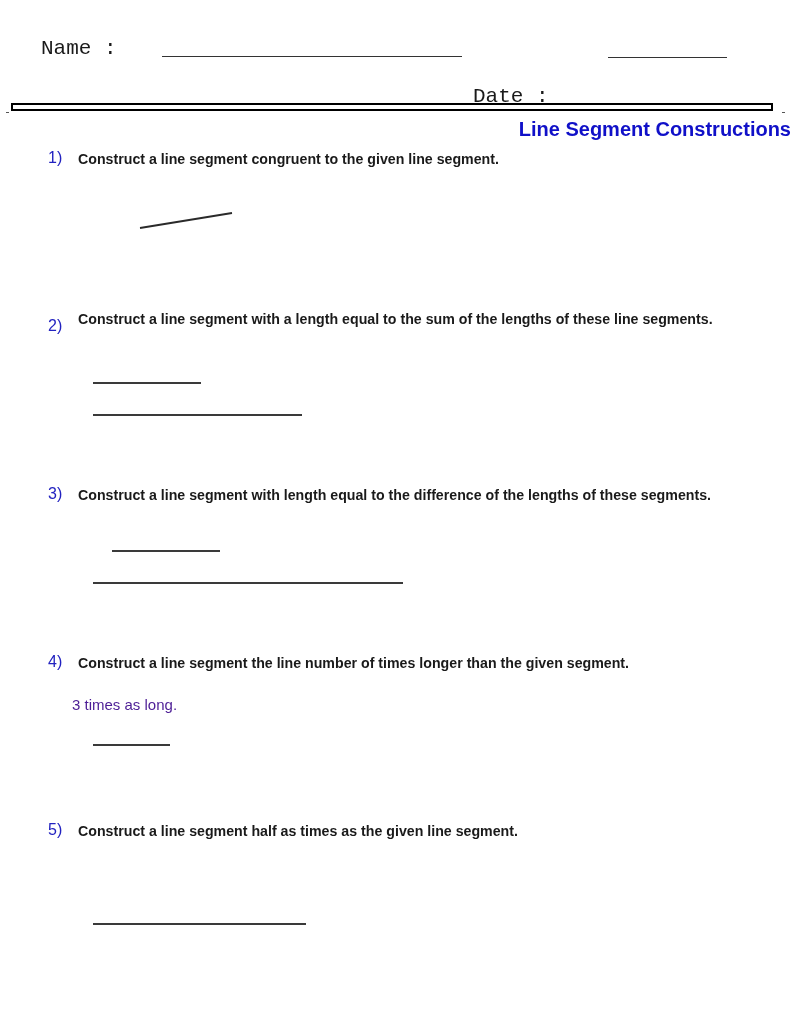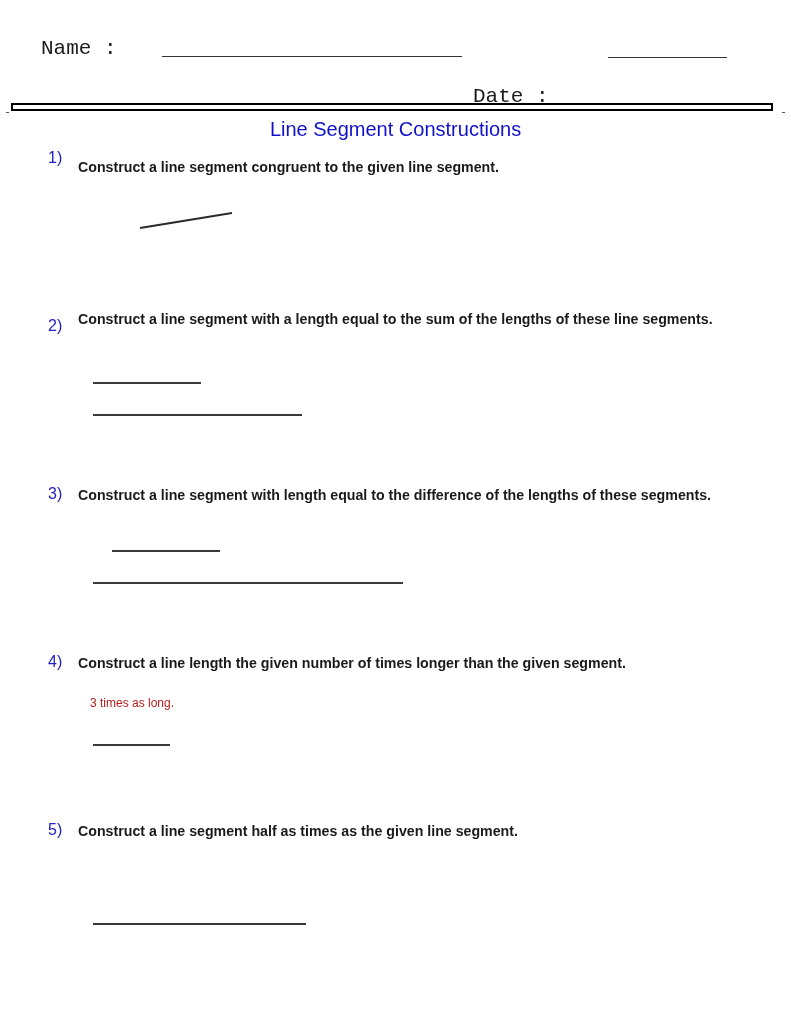--- a/index.html
+++ b/index.html
@@ -2,44 +2,44 @@
 <html><head>
   <meta charset="utf-8">
   <style>
     html, body { margin: 0; padding: 0; background: #ffffff; }
     body { width: 791px; height: 1024px; position: relative; overflow: hidden; font-family: "Liberation Sans", sans-serif; color: #1a1a1a; }
     .abs { position: absolute; font-family: Liberation Mono, monospace; }
     .hdr-label { font-size: 21px; color: #1a1a1a; }
     .blank { position: absolute; height: 0; border-top: 1.6px solid #333; }
     .rule-box { position: absolute; left: 11px; top: 103px; width: 758px; height: 4px; border: 2.5px solid #000; background: #fff; }
     .tick { position: absolute; width: 3px; height: 1px; background: #555; }
-    .title { position: absolute; left: 0; width: 791px; top: 118px; text-align: center; font-size: 20px; font-weight: normal; color: #1010c8; }
+    .title { position: absolute; left: 0; width: 791px; top: 118px; text-align: right; font-size: 20px; font-weight: bold; color: #1010c8; }
     .q-num { position: absolute; left: 48px; font-size: 16px; color: #2222c0; }
     .q-text { position: absolute; left: 78px; font-size: 14.2px; font-weight: bold; color: #1a1a1a; white-space: nowrap; }
-    .note { position: absolute; left: 90px; font-size: 12px; color: #b91c1c; }
+    .note { position: absolute; left: 72px; font-size: 15px; color: #4c1d95; }
     .seg { position: absolute; height: 0; border-top: 2px solid #3a3a3a; }
     svg.slant { position: absolute; left: 0; top: 0; }
   </style>
 </head>
 <body>
 
 <div class="abs hdr-label" style="left:41px; top:37px;">Name :</div>
 <div class="blank" style="left:162px; top:56px; width:300px;"></div>
 <div class="abs hdr-label" style="left:473px; top:38px;margin-top:47px;">Date :</div>
 <div class="blank" style="left:608px; top:57px; width:119px;"></div>
 
 <div class="tick" style="left:6px; top:112px;"></div>
 <div class="rule-box"></div>
 <div class="tick" style="left:782px; top:112px;"></div>
 
 <div class="title">Line Segment Constructions</div>
 
 <div>
   <div class="q-num" style="top:149px;">1)</div>
-  <div class="q-text" style="top:151px;margin-top:8px;">Construct a line segment congruent to the given line segment.</div>
+  <div class="q-text" style="top:151px;">Construct a line segment congruent to the given line segment.</div>
   <svg class="slant" width="791" height="260">
     <line x1="140" y1="228" x2="232" y2="213" stroke="#2a2a2a" stroke-width="1.8"></line>
   </svg>
 </div>
 
 <div>
   <div class="q-num" style="top:317px;">2)</div>
   <div class="q-text" style="top:311px;">Construct a line segment with a length equal to the sum of the lengths of these line segments.</div>
   <div class="seg" style="left:93px; top:382px; width:108px;"></div>
   <div class="seg" style="left:93px; top:414px; width:209px;"></div>
@@ -47,21 +47,21 @@
 
 <div>
   <div class="q-num" style="top:485px;">3)</div>
   <div class="q-text" style="top:487px;text-align:center;">Construct a line segment with length equal to the difference of the lengths of these segments.</div>
   <div class="seg" style="left:112px; top:550px; width:108px;"></div>
   <div class="seg" style="left:93px; top:582px; width:310px;"></div>
 </div>
 
 <div>
   <div class="q-num" style="top:653px;">4)</div>
-  <div class="q-text" style="top:655px;">Construct a line length the given number of times longer than the given segment.</div>
+  <div class="q-text" style="top:655px;">Construct a line segment the line number of times longer than the given segment.</div>
   <div class="note" style="top:696px;">3 times as long.</div>
   <div class="seg" style="left:93px; top:744px; width:77px;"></div>
 </div>
 
 <div>
   <div class="q-num" style="top:821px;">5)</div>
   <div class="q-text" style="top:823px;">Construct a line segment half as times as the given line segment.</div>
   <div class="seg" style="left:93px; top:923px; width:213px;"></div>
 </div>
 

